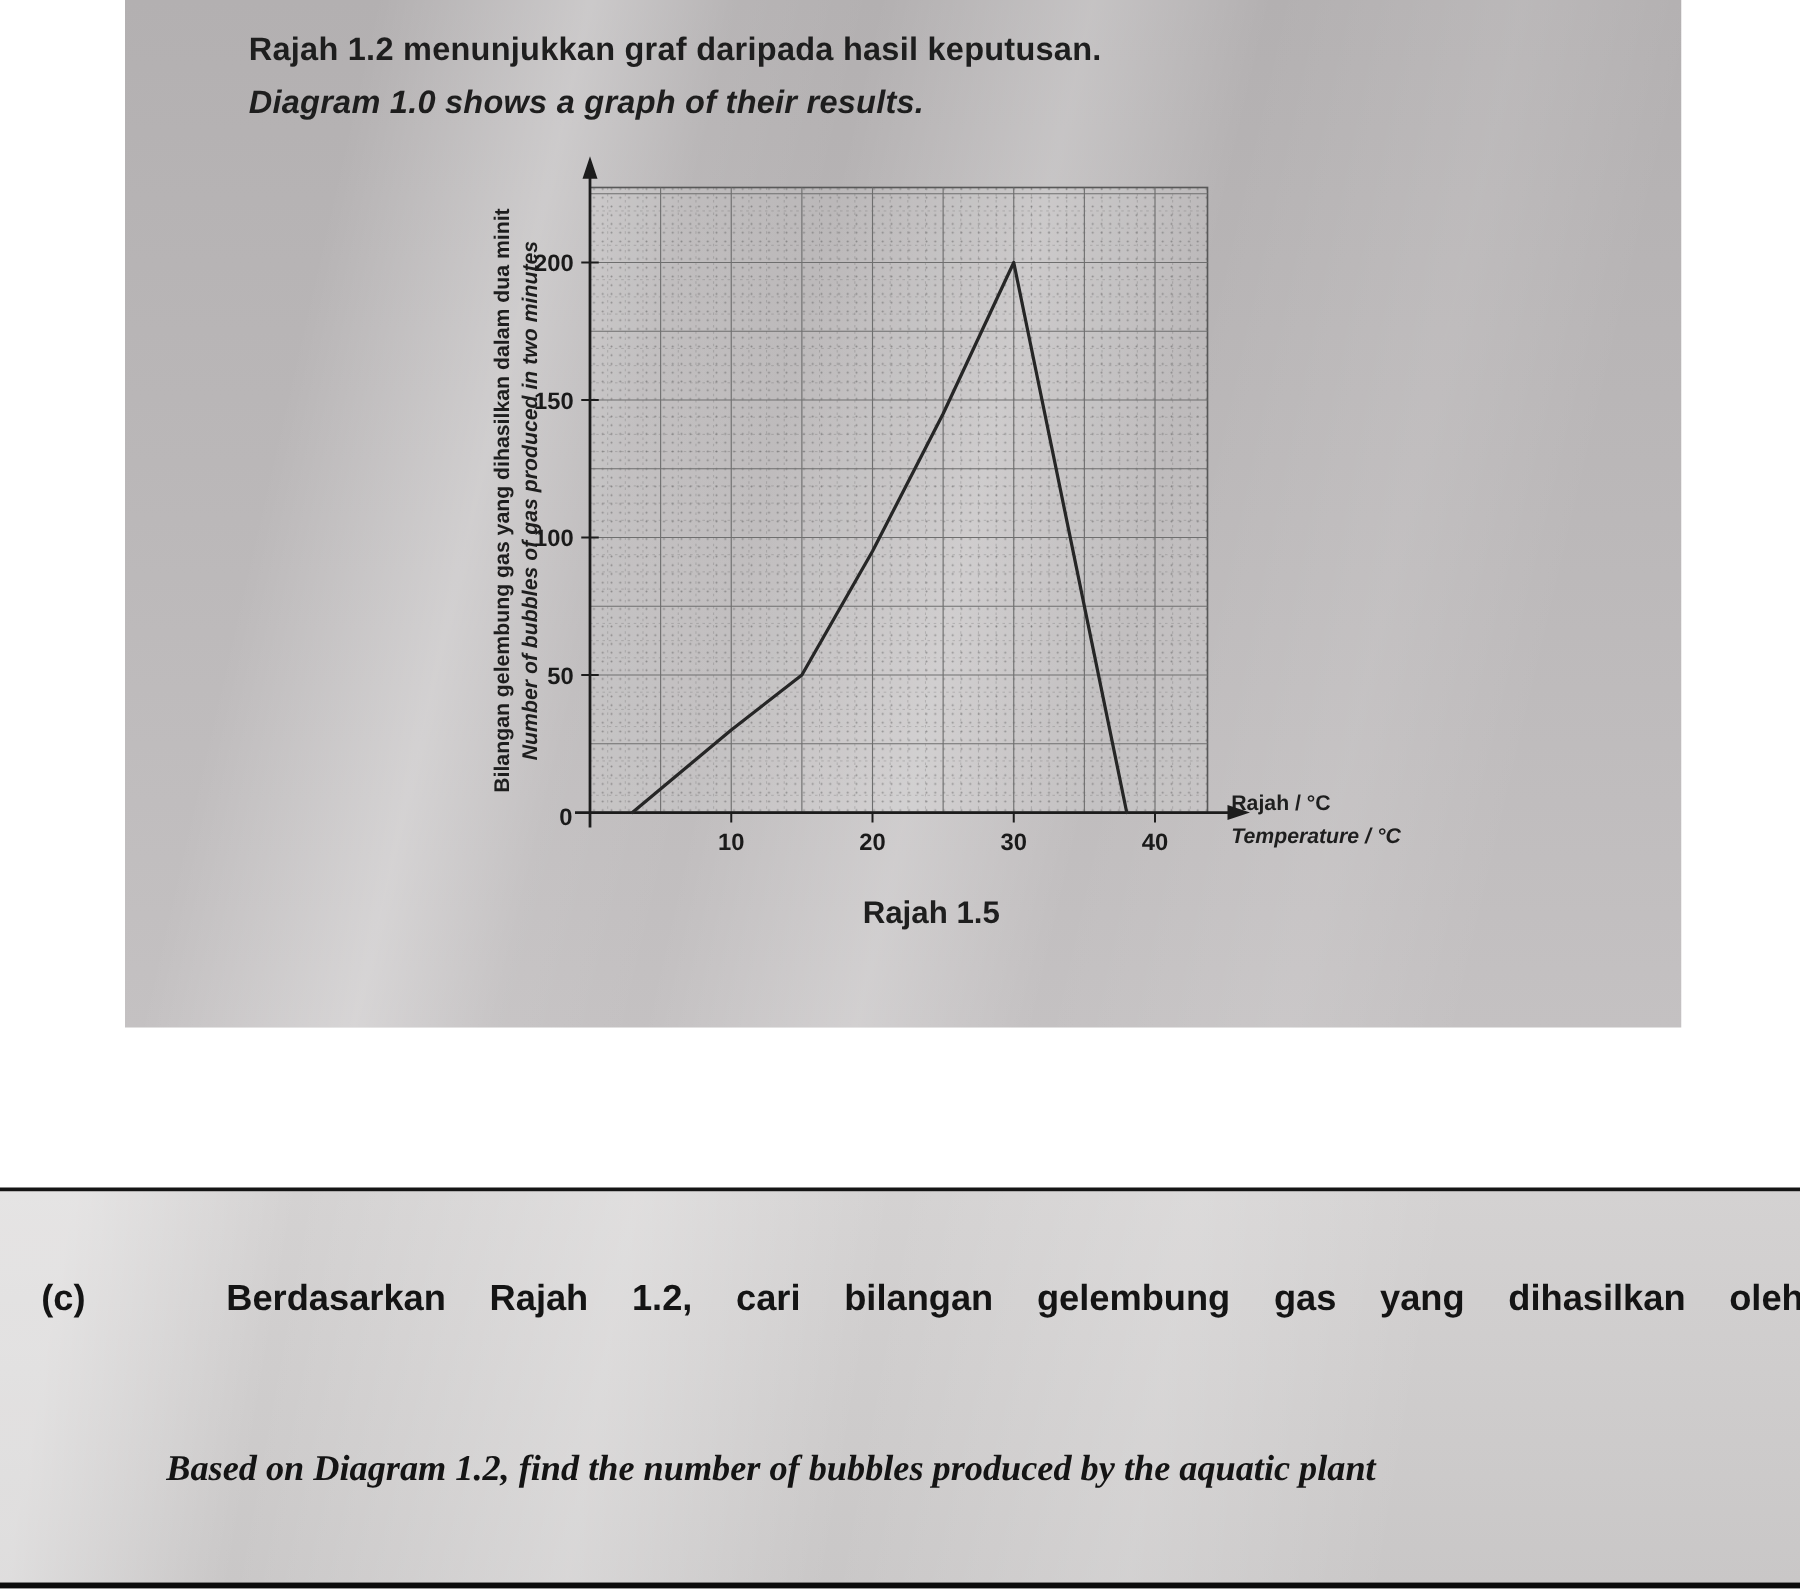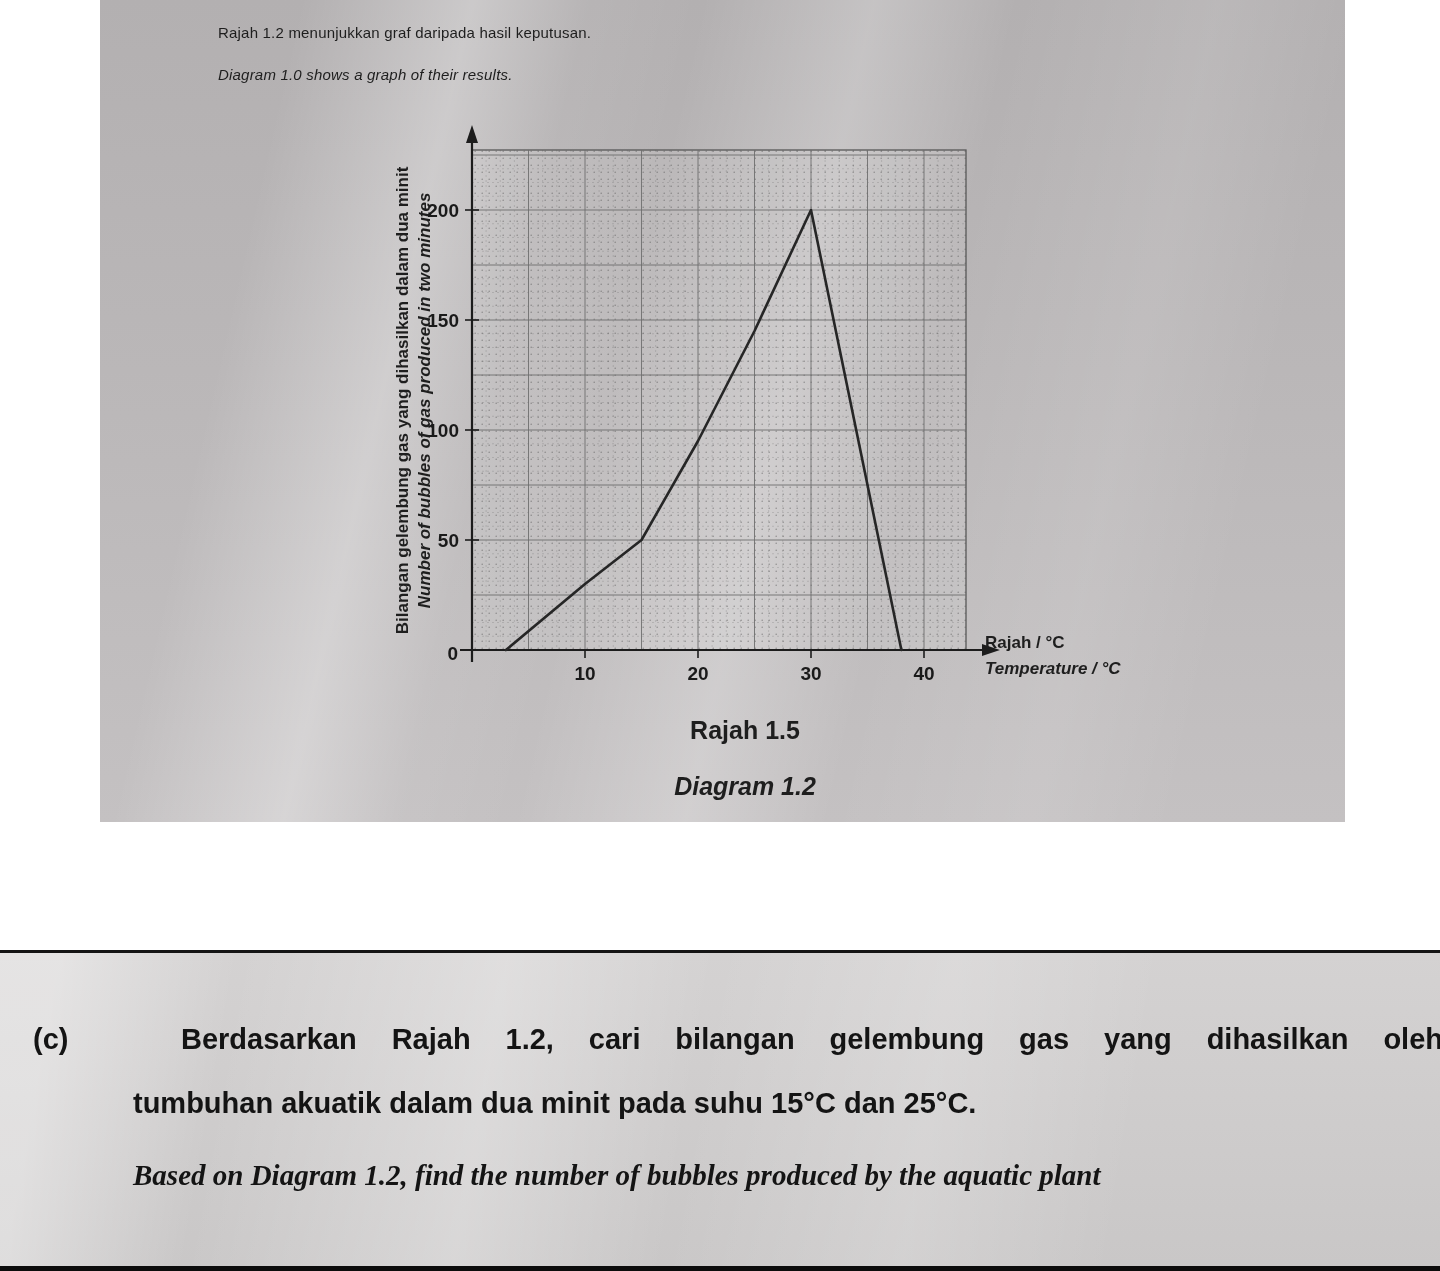--- a/index.html
+++ b/index.html
@@ -8,21 +8,21 @@
 
   
   .scan-top{position:absolute;left:100px;top:0;width:1245px;height:822px;
     background:
       linear-gradient(103deg,
         rgba(255,255,255,0) 14%, rgba(255,255,255,0.32) 26%, rgba(255,255,255,0.06) 34%,
         rgba(255,255,255,0) 42%, rgba(255,255,255,0.24) 54%, rgba(255,255,255,0) 64%,
         rgba(255,255,255,0.10) 78%, rgba(255,255,255,0) 88%),
       linear-gradient(180deg,#b3b0b1 0%,#bab7b8 45%,#c4c1c2 100%);
   }
-  .intro{position:absolute;left:118px;margin:0;font-size:15px;font-weight:normal;color:#1e1e1e;letter-spacing:0.2px;white-space:nowrap;}
+  .intro{position:absolute;left:99px;margin:0;font-size:26px;font-weight:bold;color:#1e1e1e;letter-spacing:0.2px;white-space:nowrap;}
   .intro.ms{top:24px;}
   .intro.en{top:66px;font-style:italic;}
 
   .chart-svg{position:absolute;left:150px;top:115px;width:760px;height:585px;}
   #chart text{font-family:"Liberation Sans",sans-serif;font-weight:700;fill:#1a1a1a;font-size:19px;}
 
   .ylabel{position:absolute;left:64px;top:378px;width:500px;text-align:center;
           transform:rotate(-90deg);transform-origin:center;
           font-size:17px;font-weight:bold;color:#1e1e1e;line-height:1.32;white-space:nowrap;}
   .ylabel .it{font-style:italic;}
@@ -166,23 +166,21 @@
         <text x="208" y="545" text-anchor="end">0</text>
         <polyline points="255.9,535 335,469 391.5,425 448,326 504.5,216 561,94.99999999999994 651.4000000000001,535" fill="none" stroke="#262626" stroke-width="2.6" stroke-linejoin="round" stroke-linecap="round"></polyline>
       </svg>
 
     <div class="xlabel">
       <div>Rajah / °C</div>
       <div class="it">Temperature / °C</div>
     </div>
 
     <div class="cap ms-cap">Rajah 1.5</div>
-    <div class="cap en-cap">Diagram 1.2</div>
   </div>
 
   <div class="scan-bottom">
     <span class="qlabel">(c)</span>
     <div class="qline q-ms1">Berdasarkan Rajah 1.2, cari bilangan gelembung gas yang dihasilkan oleh</div>
-    <div class="qline q-ms2">tumbuhan akuatik dalam dua minit pada suhu 15°C dan 25°C.</div>
     <div class="qline q-en1">Based on Diagram 1.2, find the number of bubbles produced by the aquatic plant</div>
   </div>
 
 </div>
 
 </body></html>

